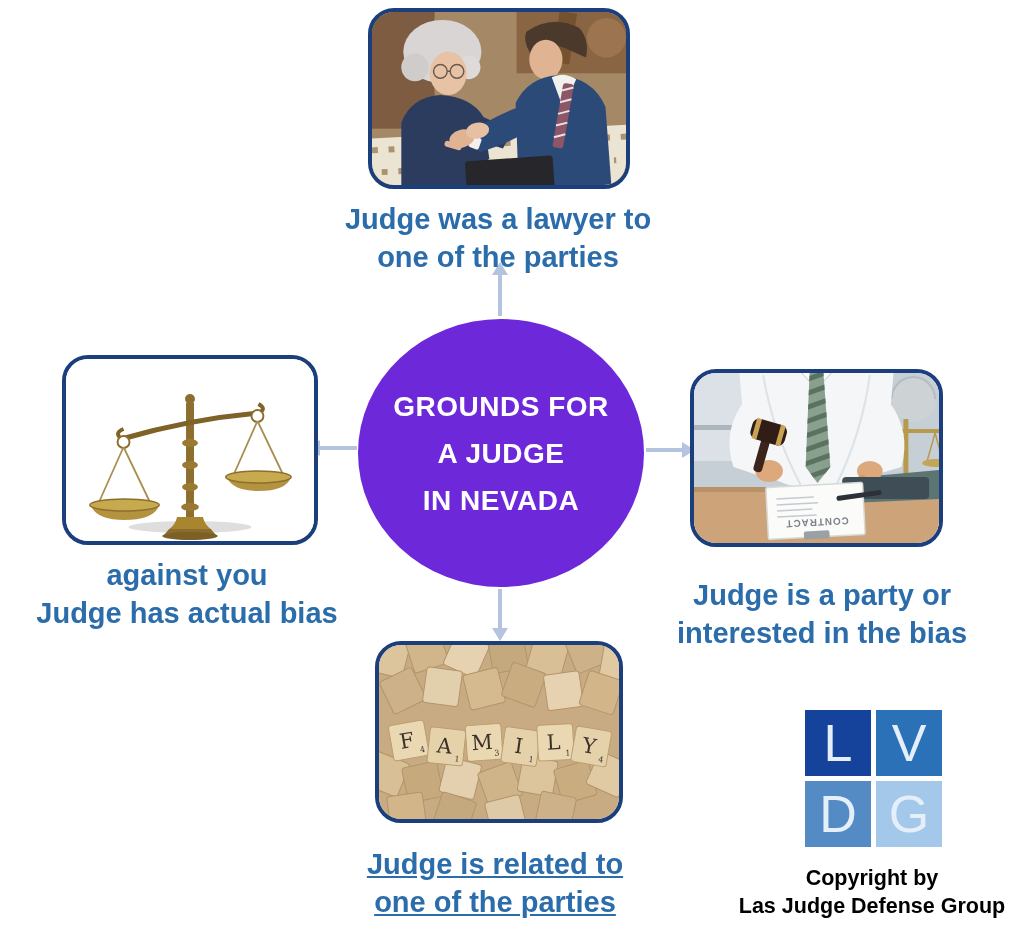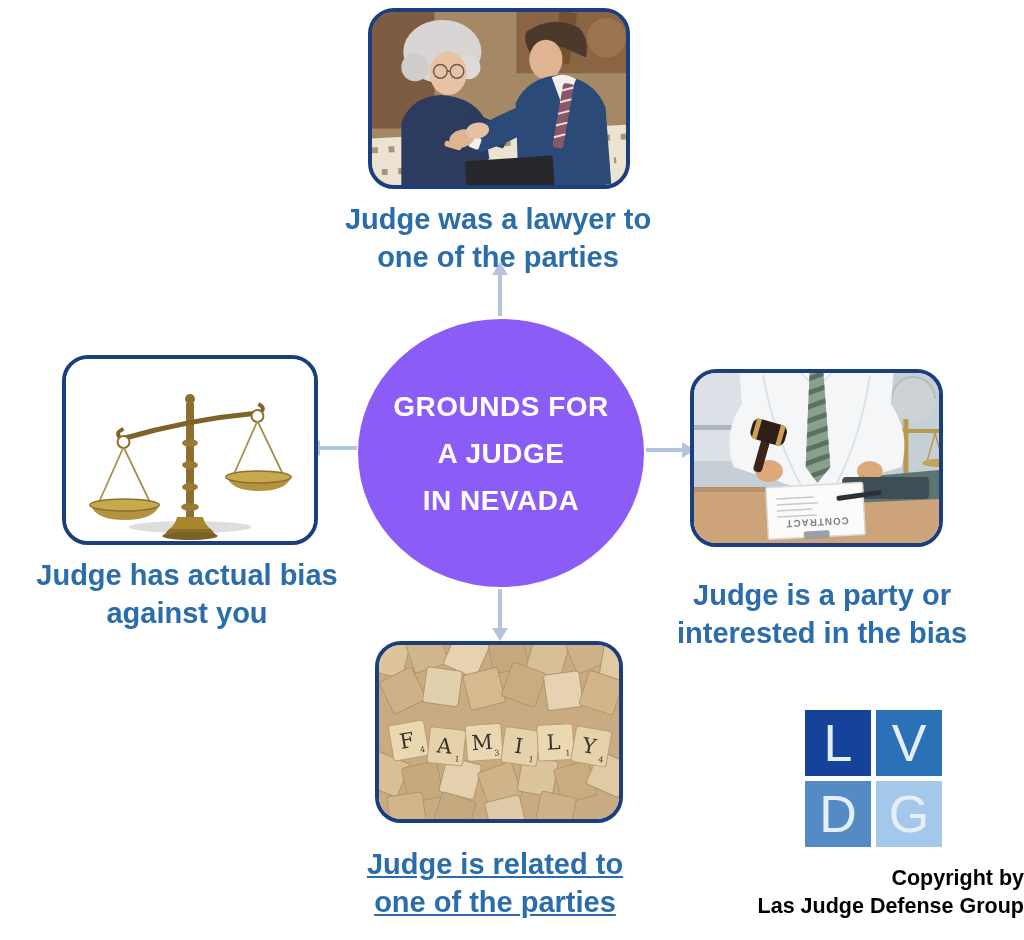--- a/index.html
+++ b/index.html
@@ -2,21 +2,21 @@
 <html><head>
 <meta charset="utf-8">
 <style>
   html,body{margin:0;padding:0;background:#ffffff;}
   body{font-family:"Liberation Sans", sans-serif;}
   .stage{position:relative;width:1024px;height:940px;background:#ffffff;overflow:hidden;}
 
   
   .center-circle{
     position:absolute;left:358px;top:319px;width:286px;height:268px;
-    background:#8b5cf6;border-radius:50%;
+    background:#6d28d9;border-radius:50%;
     display:flex;flex-direction:column;justify-content:center;align-items:center;
   }
   .center-circle .cline{
     color:#ffffff;font-weight:700;font-size:28px;line-height:47px;
     letter-spacing:.5px;text-align:center;white-space:nowrap;
   }
 
   
   .node-label{
     position:absolute;color:#2b6cab;font-weight:700;font-size:29px;
@@ -47,21 +47,21 @@
   .head-right{border-top:8px solid transparent;border-bottom:8px solid transparent;border-left:13px solid #b5c4de;}
 
   
   .logo-grid{
     position:absolute;left:805px;top:710px;width:137px;height:137px;
     display:grid;grid-template-columns:66px 66px;grid-template-rows:66px 66px;gap:5px;
   }
   .logo-sq{display:flex;align-items:center;justify-content:center;}
   .logo-sq span{font-size:52px;font-weight:400;color:#e4eff9;line-height:1;}
   .copyright{
-    position:absolute;left:720px;top:864px;width:304px;text-align:right;
+    position:absolute;left:720px;top:864px;width:304px;text-align:center;
     color:#000000;font-weight:700;font-size:21.5px;line-height:28px;
   }
 </style>
 </head>
 <body>
 
 <div class="stage">
 
   <div class="center-circle">
     <div class="cline">GROUNDS FOR</div>
@@ -154,22 +154,22 @@
       <path d="M58,88 L32,146 M58,88 L86,146" stroke="#a98f4f" stroke-width="1.8" fill="none"></path>
       <path d="M25,146 L94,146 Q89,161 59,161 Q30,161 25,146 Z" fill="#b3933f"></path>
       <ellipse cx="59" cy="146" rx="35" ry="6" fill="#c7a94e" stroke="#8d6e2f" stroke-width="1.5"></ellipse>
 
       <path d="M193,62 L168,118 M193,62 L220,118" stroke="#a98f4f" stroke-width="1.8" fill="none"></path>
       <path d="M162,118 L227,118 Q222,132 194,132 Q168,132 162,118 Z" fill="#b3933f"></path>
       <ellipse cx="194" cy="118" rx="33" ry="6" fill="#c7a94e" stroke="#8d6e2f" stroke-width="1.5"></ellipse>
     </svg>
   </div>
   <div class="node-label label-left">
+    <div>against you</div>
     <div>Judge has actual bias</div>
-    <div>against you</div>
   </div>
 
   <div class="img-box box-right">
     <svg viewBox="0 0 248 170" preserveAspectRatio="none" aria-label="judge-with-gavel-and-contract-photo">
       <defs>
         <clipPath id="tieClip">
             <polygon points="117,0 131,0 138,94 125,110 113,94"></polygon>
           </clipPath>
       </defs>
       <rect width="248" height="170" fill="#c6ced6"></rect>

